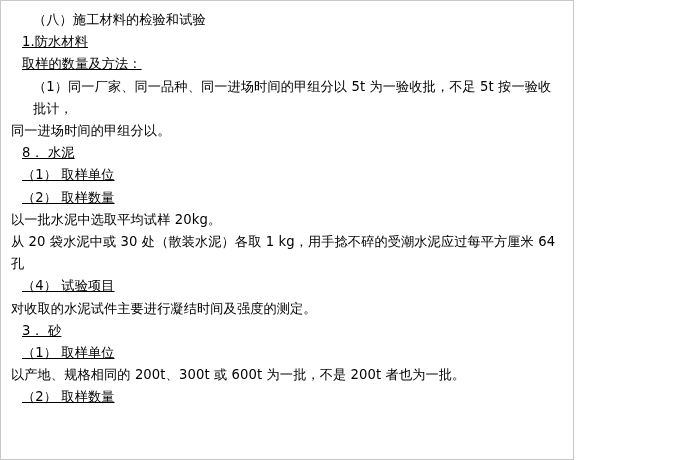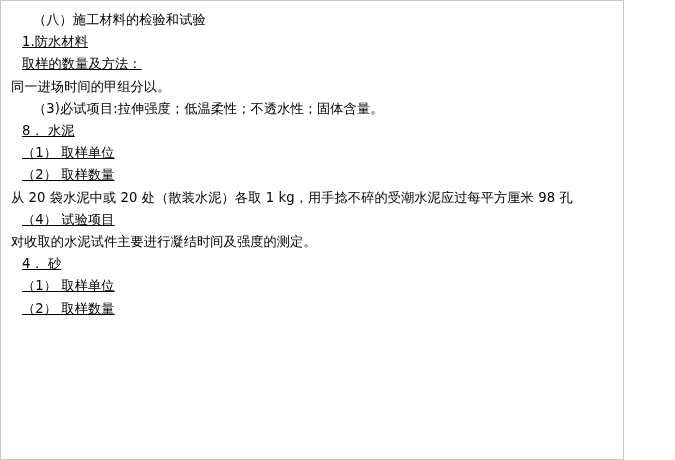--- a/index.html
+++ b/index.html
@@ -9,21 +9,21 @@
   body {
     width: 675px;
     height: 460px;
     background: #ffffff;
     font-family: "DejaVu Sans", "Liberation Sans", sans-serif;
     color: #000000;
     overflow: hidden;
   }
   .page {
     position: relative;
-    width: 624px;
+    width: 574px;
     height: 460px;
     box-sizing: border-box;
     border: 1px solid #c8c8c8;
     background: #ffffff;
   }
   .doc {
     position: absolute;
     left: 0;
     top: 0;
     right: 0;
@@ -43,26 +43,28 @@
   .indent-0 { text-indent: 0; padding-left: 0; }
 </style>
 </head>
 <body>
 
 <div class="page">
   <div class="doc">
     <div class="line indent-2">（八）施工材料的检验和试验</div>
     <div class="line indent-1">1.防水材料</div>
     <div class="line indent-1">取样的数量及方法：</div>
+    <div class="line indent-2">（1）同一厂家、同一品种、同一进场时间的甲组分以 5t 为一验收批，不足 5t 按一验收批计，</div>
     <div class="line indent-0">同一进场时间的甲组分以。</div>
-    <div class="line indent-2">（3)必试项目:拉伸强度；低温柔性；不透水性；固体含量。</div>
     <div class="line indent-1">8． 水泥</div>
     <div class="line indent-1">（1） 取样单位</div>
     <div class="line indent-1">（2） 取样数量</div>
-    <div class="line indent-0">从 20 袋水泥中或 20 处（散装水泥）各取 1 kg，用手捻不碎的受潮水泥应过每平方厘米 98 孔</div>
+    <div class="line indent-0">以一批水泥中选取平均试样 20kg。</div>
+    <div class="line indent-0">从 20 袋水泥中或 30 处（散装水泥）各取 1 kg，用手捻不碎的受潮水泥应过每平方厘米 64 孔</div>
     <div class="line indent-1">（4） 试验项目</div>
     <div class="line indent-0">对收取的水泥试件主要进行凝结时间及强度的测定。</div>
-    <div class="line indent-1">4． 砂</div>
+    <div class="line indent-1">3． 砂</div>
     <div class="line indent-1">（1） 取样单位</div>
+    <div class="line indent-0">以产地、规格相同的 200t、300t 或 600t 为一批，不是 200t 者也为一批。</div>
     <div class="line indent-1">（2） 取样数量</div>
 
   </div>
 </div>
 
 </body></html>

